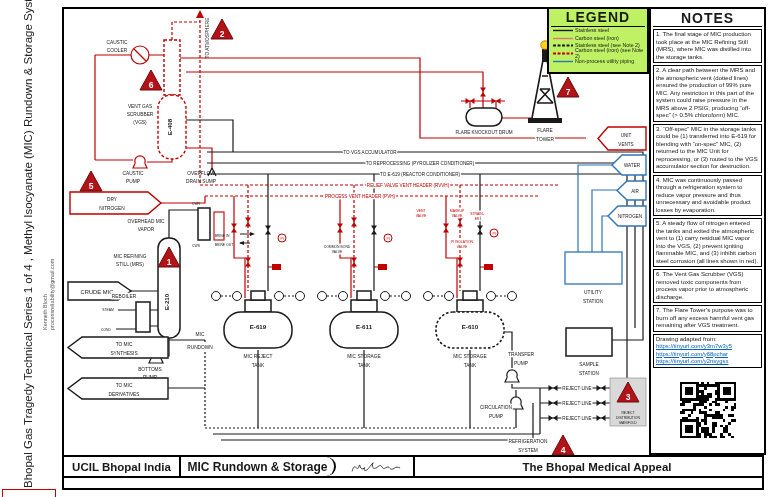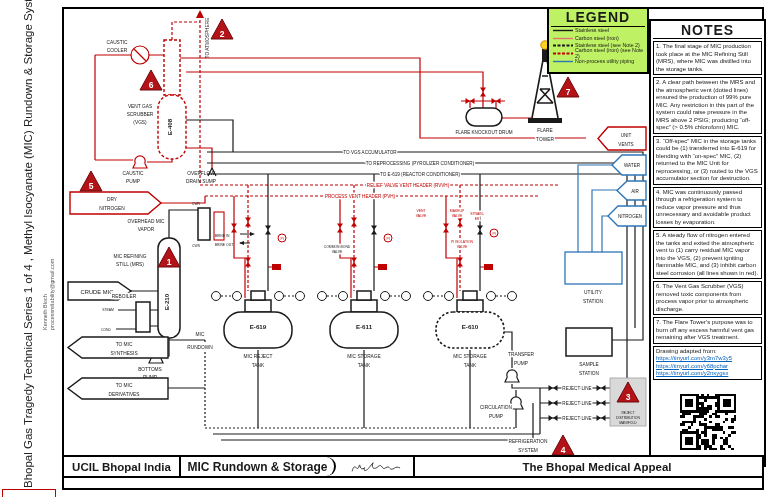--- a/index.html
+++ b/index.html
@@ -13,21 +13,21 @@
   
   #frame{left:62px;top:7px;width:702px;height:483px;border:2px solid #000;box-sizing:border-box;background:transparent;z-index:0;}
   #diagram{left:0;top:0;width:768px;height:497px;z-index:1;}
   
   #legend{left:547px;top:7px;width:102px;border:2px solid #000;background:#bef264;box-sizing:border-box;z-index:3;padding:0 2px 7px 2px;}
   #legend h1{margin:0;font-size:14px;font-weight:bold;text-align:center;letter-spacing:1px;border-bottom:1.5px solid #000;padding:0 0 1px 0;}
   .lrow{display:flex;align-items:center;height:7.6px;}
   .lrow svg{flex:0 0 24px;height:7px;}
   .lrow span{font-size:5.3px;line-height:1;}
   
-  #notes{left:649px;top:19px;width:117px;height:448px;border:2px solid #000;border-left:2px solid #000;background:#fff;box-sizing:border-box;z-index:3;padding:1px 2px;}
+  #notes{left:649px;top:7px;width:117px;height:448px;border:2px solid #000;border-left:2px solid #000;background:#fff;box-sizing:border-box;z-index:3;padding:1px 2px;}
   #notes h1{margin:0;font-size:14px;font-weight:bold;text-align:center;letter-spacing:1px;border-bottom:1.5px solid #000;}
   .note{border:1px solid #000;margin-top:2px;padding:1px 2px;font-size:6px;line-height:1.25;}
   .linkbox a{color:#0563c1;text-decoration:underline;font-size:5.9px;display:block;word-break:break-all;line-height:1.3;}
   .linkbox .lbl{font-size:6px;}
   #qrwrap{display:flex;justify-content:center;margin-top:3px;}
   
   #titleblock{left:62px;top:455px;width:702px;height:23px;display:flex;border:2px solid #000;box-sizing:border-box;background:#fff;z-index:4;align-items:stretch;}
   .tcell{border-right:2px solid #000;display:flex;flex-direction:column;align-items:center;justify-content:center;font-weight:bold;box-sizing:border-box;}
   .tcell:last-child{border-right:none;padding-left:17px;}
   #tc1{flex:0 0 117px;font-size:11.5px;}

